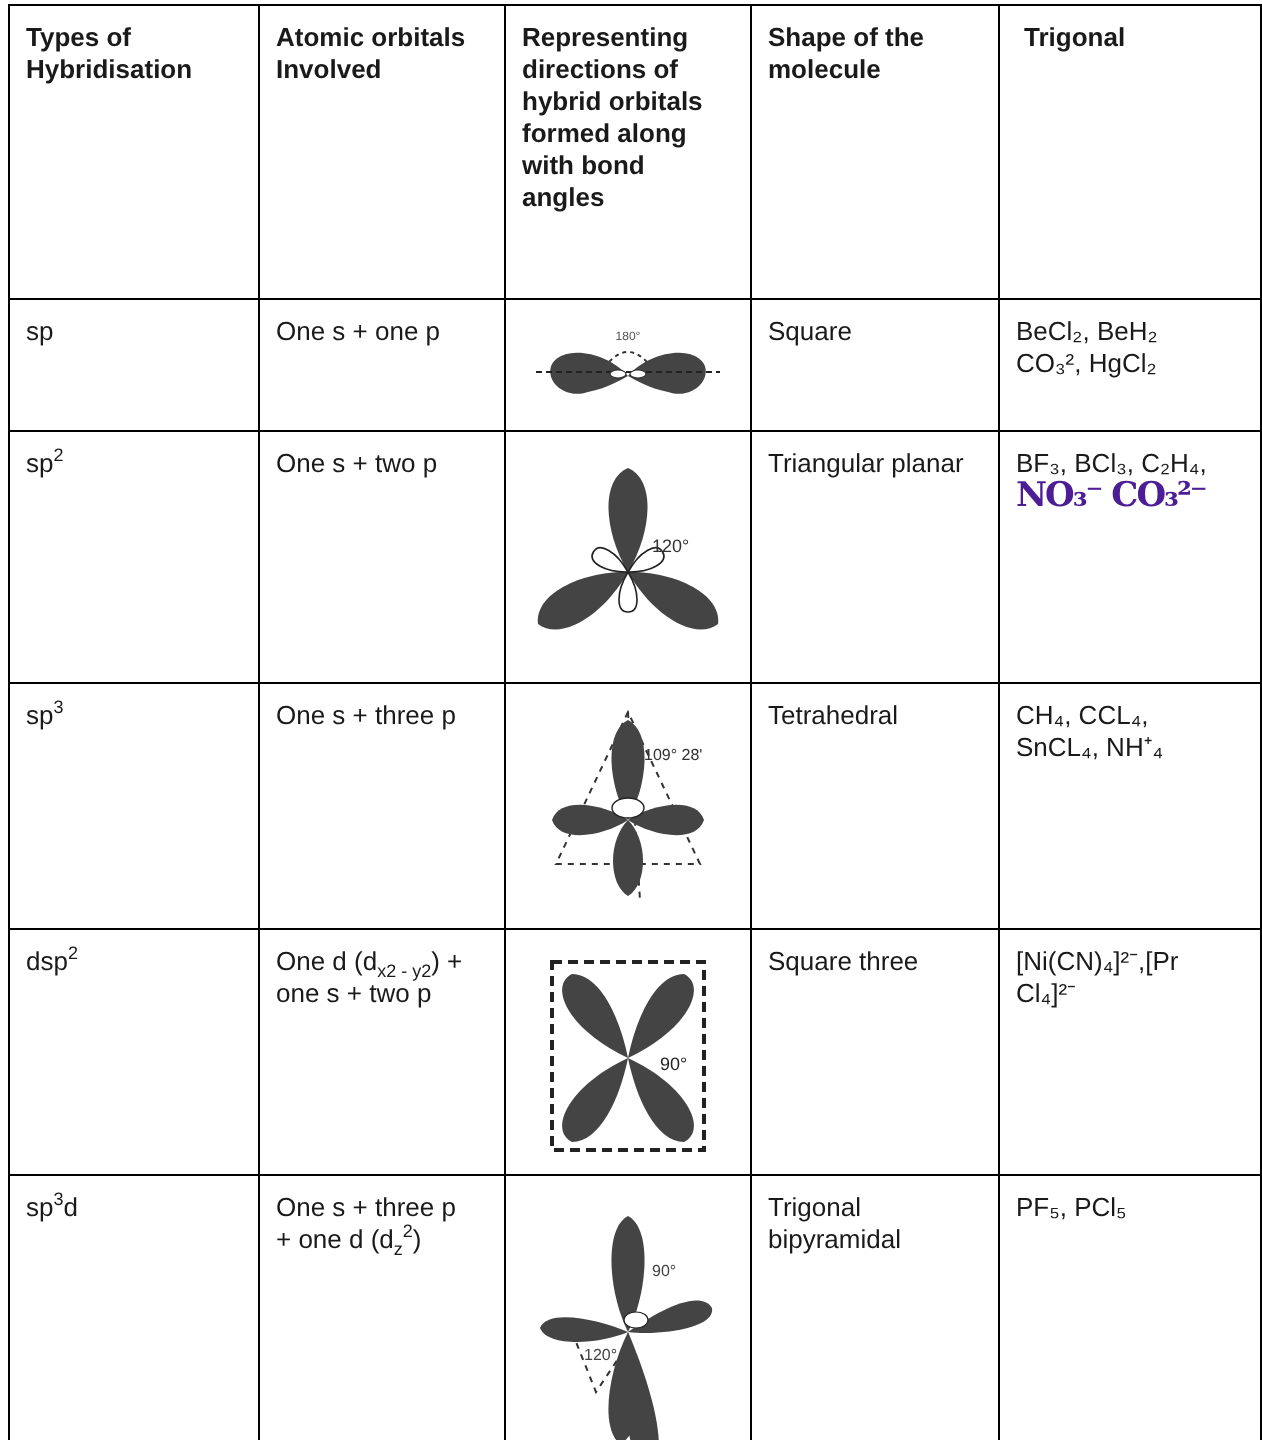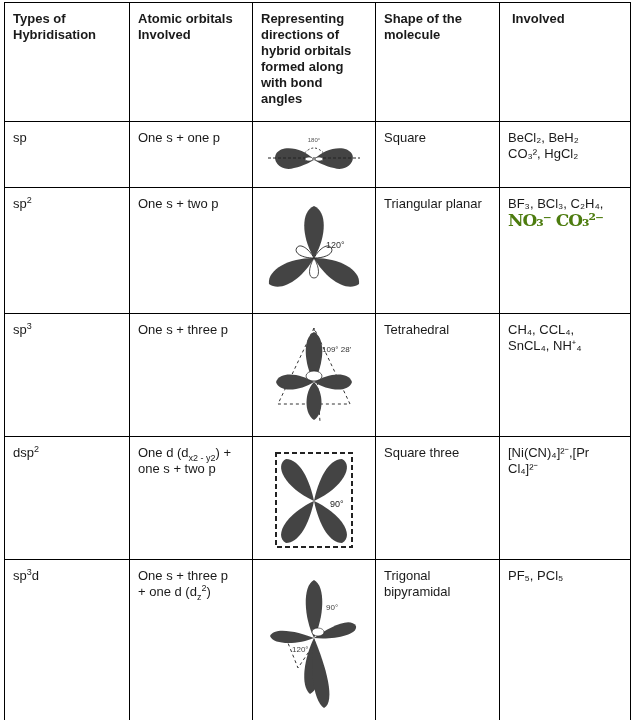--- a/index.html
+++ b/index.html
@@ -4,34 +4,34 @@
 <style>
   html, body { margin: 0; padding: 0; background: #ffffff; }
   body { width: 631px; height: 720px; position: relative; overflow: hidden;
          font-family: "Liberation Sans", sans-serif; color: #1a1a1a; }
   table.hyb { position: absolute; left: 4px; top: 2px; border-collapse: collapse; table-layout: fixed; }
   table.hyb td { border: 1.5px solid #000; vertical-align: top; padding: 8px 8px 4px 8px; font-size: 13px; line-height: 16px; }
   .hdr td { font-weight: bold; }
   .c1 { width: 108px; } .c2 { width: 106px; margin-top: 20px; } .c3 { width: 106px; margin-left: 14px; } .c4 { width: 107px; } .c5 { width: 110px; }
   td.fig { padding: 4px 2px; text-align: right; }
   sub, sup { font-size: 9px; line-height: 0; }
-  .serif-ion { font-family: "DejaVu Serif", serif; font-weight: bold; font-size: 17px; color: #4d7c0f; letter-spacing: -1px; }
+  .serif-ion { font-family: "DejaVu Serif", serif; font-weight: bold; font-size: 17px; color: #4c1d95; letter-spacing: -1px; }
   svg { display: block; margin: 0 auto; }
 </style>
 </head>
 <body>
 
 <table class="hyb">
   <tbody>
-      <tr class="hdr" style="height:119px">
+      <tr class="hdr" style="height:147px">
     <td class="c1">Types of Hybridisation</td>
     <td class="c2">Atomic orbitals Involved</td>
     <td class="c3">Representing directions of hybrid orbitals formed along with bond angles</td>
     <td class="c4">Shape of the molecule</td>
-    <td class="c5" style="padding-left:12px">Involved</td>
+    <td class="c5" style="padding-left:12px">Trigonal</td>
   </tr>
 
   <tr style="height:66px">
     <td><span>sp</span></td>
     <td>One s + one p</td>
     <td class="fig">
       <svg width="100" height="52" viewBox="0 0 100 52">
         <text x="50" y="12" font-size="6" text-anchor="middle" fill="#555">180°</text>
         <path d="M38 26 Q50 10 62 26" fill="none" stroke="#333" stroke-dasharray="2,2"></path>
         <path d="M50 30 C40 18 18 14 12 24 C8 32 18 42 30 38 C40 36 46 32 50 30 Z" fill="#444"></path>

